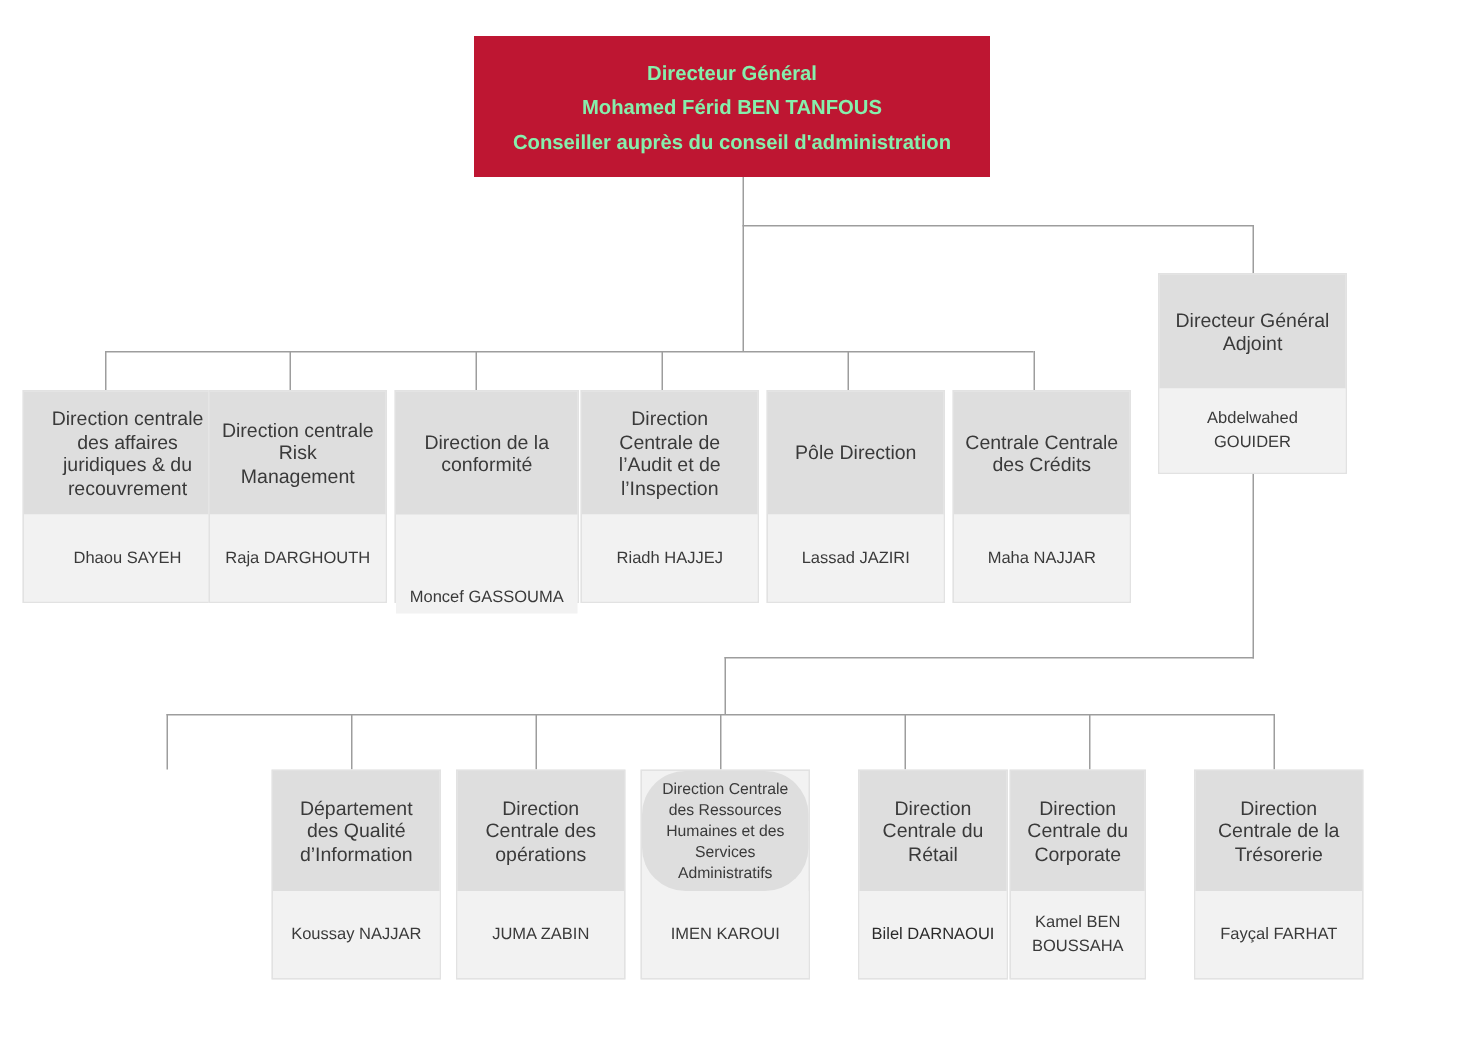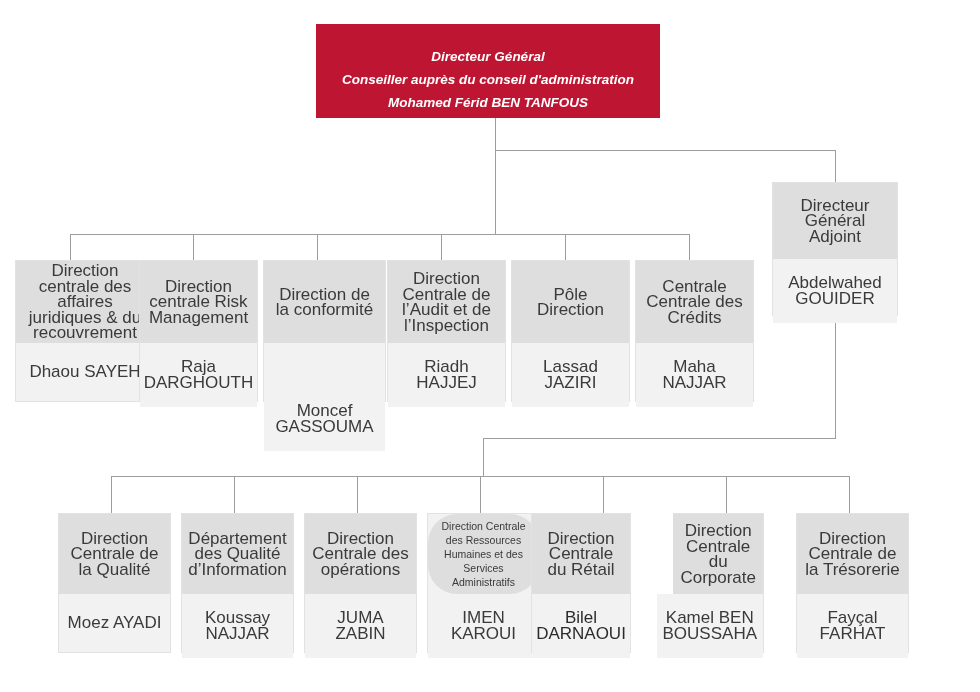--- a/index.html
+++ b/index.html
@@ -28,28 +28,27 @@
   .conn.v { width: 1px; }
 
   
   .root-box {
     position: absolute;
     left: 316px;
     top: 24px;
     width: 344px;
     height: 94px;
     background: #be1632;
-    color: #ffffff;
+    color: #86efac;
     display: flex;
     flex-direction: column;
     align-items: center;
-    justify-content: flex-end;
+    justify-content: center;
     box-sizing: border-box;
     padding: 4px 8px;
-    font-style: italic;
   }
   .root-line {
     font-size: 13.5px;
     font-weight: bold;
     line-height: 23px;
     text-align: center;
     white-space: nowrap;
   }
 
   
@@ -64,34 +63,34 @@
   .unit .title {
     background: #dedede;
     color: #3a3a3a;
     display: flex;
     align-items: center;
     justify-content: center;
     text-align: center;
     box-sizing: border-box;
     padding: 3px 7px;
     line-height: 15.5px;
-    font-size: 17px;
+    font-size: 13px;
     flex: none;
   }
   .unit .person {
     background: #f2f2f2;
     color: #3a3a3a;
     display: flex;
     align-items: center;
     justify-content: center;
     text-align: center;
     box-sizing: border-box;
-    padding: 16px 6px;
+    padding: 3px 6px;
     line-height: 16px;
-    font-size: 17px;
+    font-size: 11px;
     flex: 1 1 auto;
   }
   .unit .person.strong {
     font-weight: normal;
     color: #2b2b2b;
   }
 
   
   .row2 { top: 260px; height: 142px; }
   .row2 .title { height: 82px; }
@@ -138,22 +137,22 @@
   <div class="conn v" style="left:111px; top:476px; height:37px;"></div>
   <div class="conn v" style="left:234px; top:476px; height:37px;"></div>
   <div class="conn v" style="left:357px; top:476px; height:37px;"></div>
   <div class="conn v" style="left:480px; top:476px; height:37px;"></div>
   <div class="conn v" style="left:603px; top:476px; height:37px;"></div>
   <div class="conn v" style="left:726px; top:476px; height:37px;"></div>
   <div class="conn v" style="left:849px; top:476px; height:37px;"></div>
 
   <div class="root-box">
     <div class="root-line">Directeur Général</div>
+    <div class="root-line">Mohamed Férid BEN TANFOUS</div>
     <div class="root-line">Conseiller auprès du conseil d'administration</div>
-    <div class="root-line">Mohamed Férid BEN TANFOUS</div>
   </div>
 
   <div class="unit deputy" style="left:772px; width:126px;">
     <div class="title">Directeur Général Adjoint</div>
     <div class="person">Abdelwahed GOUIDER</div>
   </div>
 
   <div class="unit row2" style="left:15px; width:140px;">
     <div class="title">Direction centrale des affaires juridiques &amp; du recouvrement</div>
     <div class="person">Dhaou SAYEH</div>
@@ -172,37 +171,33 @@
   </div>
   <div class="unit row2" style="left:511px; width:119px;">
     <div class="title">Pôle Direction</div>
     <div class="person">Lassad JAZIRI</div>
   </div>
   <div class="unit row2" style="left:635px; width:119px;">
     <div class="title">Centrale Centrale des Crédits</div>
     <div class="person">Maha NAJJAR</div>
   </div>
 
-  <div class="unit row3" style="left:58px; width:113px;">
-    <div class="title">Direction Centrale de la Qualité</div>
-    <div class="person">Moez AYADI</div>
-  </div>
   <div class="unit row3" style="left:181px; width:113px;">
     <div class="title">Département des Qualité d’Information</div>
     <div class="person">Koussay NAJJAR</div>
   </div>
   <div class="unit row3" style="left:304px; width:113px;">
     <div class="title">Direction Centrale des opérations</div>
     <div class="person">JUMA ZABIN</div>
   </div>
   <div class="unit row3" style="left:427px; width:113px;">
     <div class="title" style="font-size:10.5px; line-height:14px;border-radius:29px;">Direction Centrale des Ressources Humaines et des Services Administratifs</div>
     <div class="person">IMEN KAROUI</div>
   </div>
-  <div class="unit row3" style="left:531px; width:100px;">
+  <div class="unit row3" style="left:572px; width:100px;">
     <div class="title">Direction Centrale du Rétail</div>
     <div class="person strong">Bilel  DARNAOUI</div>
   </div>
   <div class="unit row3" style="left:673px; width:91px;align-items:flex-end;">
     <div class="title">Direction Centrale du Corporate</div>
     <div class="person">Kamel  BEN BOUSSAHA</div>
   </div>
   <div class="unit row3" style="left:796px; width:113px;">
     <div class="title">Direction Centrale de la Trésorerie</div>
     <div class="person">Fayçal FARHAT</div>

